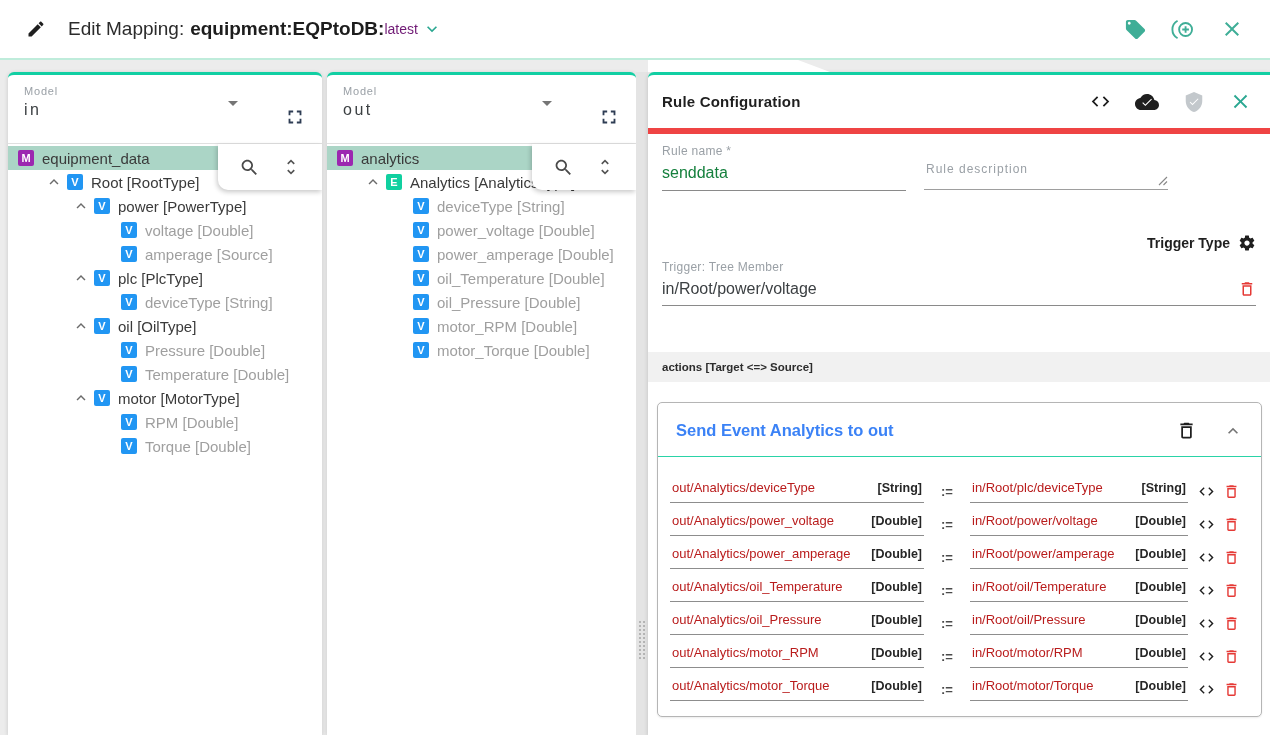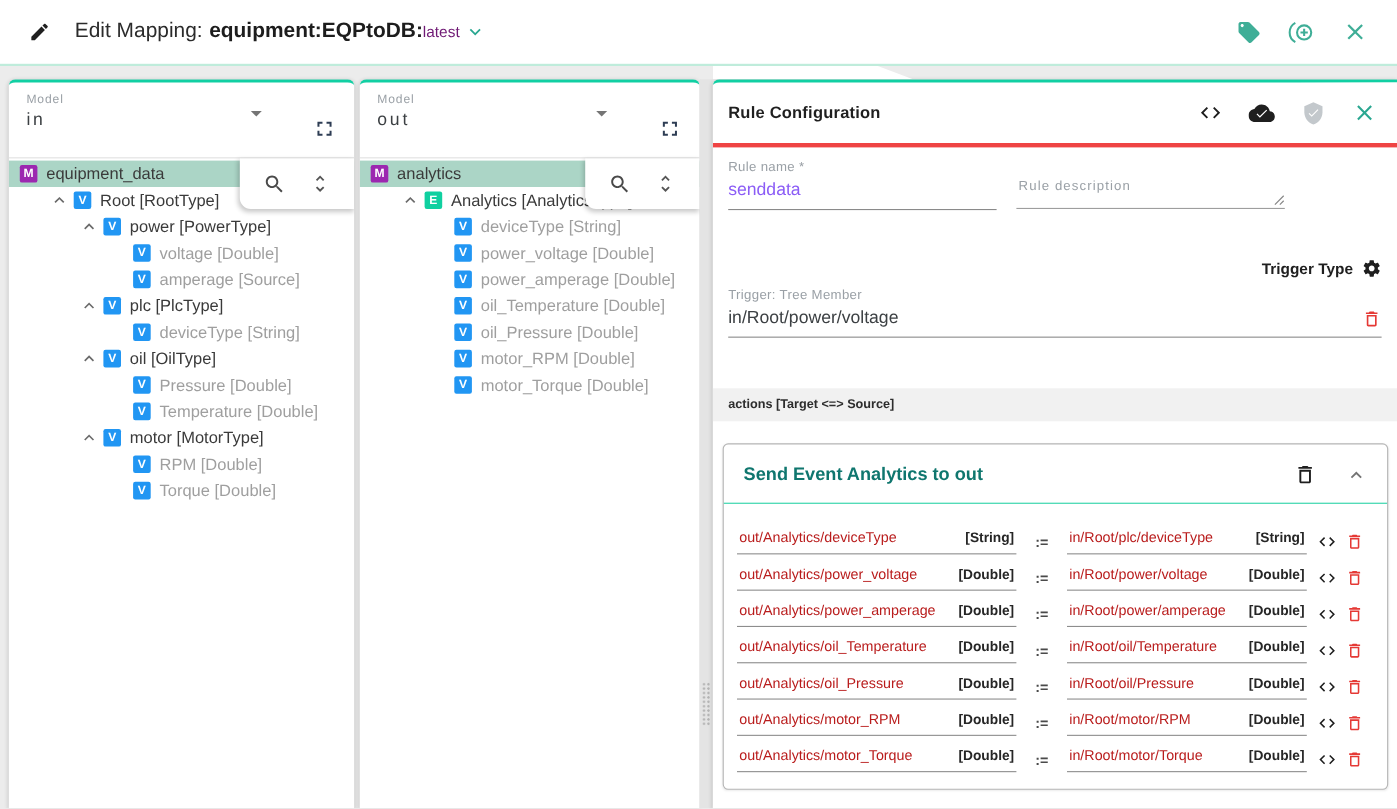--- a/index.html
+++ b/index.html
@@ -47,29 +47,29 @@
   .spacer { display:inline-block; width:22px; flex:none; }
   .chev { margin-right:4px; flex:none; }
 
   
   .splitter { position:absolute; left:636px; top:72px; bottom:0; width:12px; background:#e4e4e4; cursor:col-resize; }
   .splitter .grip { position:absolute; left:2px; top:548px; width:8px; height:40px;
                     background-image:radial-gradient(#b5b5b5 1px, transparent 1.2px);
                     background-size:4px 4px; }
 
   
-  .rp-header { height:59px; display:flex; align-items:center; padding:0 18px 0 14px; border-bottom:4px solid #ef4444; }
+  .rp-header { height:59px; display:flex; align-items:center; padding:0 18px 0 14px; border-bottom:6px solid #ef4444; }
   .rp-title { font-size:15px; font-weight:700; color:#1f1f1f; letter-spacing:.2px; }
   .rp-icons { margin-left:auto; display:flex; align-items:center; gap:24px; }
 
   .rp-form { display:flex; padding:10px 14px 0 14px; }
   .field-col { width:244px; }
   .field-col.desc { margin-left:18px; position:relative; padding-top:12px; }
   .f-label { font-size:12px; color:#9aa0a6; letter-spacing:.3px; }
-  .f-value { font-size:16px; color:#8b5cf6; margin-top:6px; padding-bottom:8px; border-bottom:1px solid #8a8a8a;
+  .f-value { font-size:16px; color:#15803d; margin-top:6px; padding-bottom:8px; border-bottom:1px solid #8a8a8a;
              width:100%; border-top:none; border-left:none; border-right:none; outline:none;
              font-family:"Liberation Sans",sans-serif; background:transparent; }
   textarea.f-desc { width:100%; height:34px; resize:none; border:none; border-bottom:1px solid #9e9e9e;
              outline:none; font-size:12px; font-family:"Liberation Sans",sans-serif; color:#3c4043;
              letter-spacing:1px; padding:6px 14px 2px 2px; background:transparent; }
   textarea.f-desc::placeholder { color:#9aa0a6; }
   .resize-grip { position:absolute; right:0; bottom:8px; pointer-events:none; }
 
   .trigger-type { display:flex; justify-content:flex-end; align-items:center; gap:8px;
                   margin:40px 14px 0 14px; font-size:14px; font-weight:700; color:#1f1f1f; cursor:pointer; }
@@ -78,21 +78,21 @@
   .trig-row { display:flex; align-items:center; margin-top:6px; padding-bottom:7px; border-bottom:1px solid #8a8a8a; }
   .trig-value { font-size:16px; color:#3c4043; }
   .trig-row .ic { margin-left:auto; cursor:pointer; }
 
   .actions-strip { margin-top:46px; background:#f1f1f1; padding:9px 14px; font-size:11.5px;
                    font-weight:700; color:#2d2d2d; }
 
   .action-card { margin:20px 8px 0 9px; border:1px solid #b5b5b5; border-radius:5px; background:#fff;
                  box-shadow:0 1px 2px rgba(0,0,0,.08); }
   .card-head { display:flex; align-items:center; padding:17px 18px 15px 18px; border-bottom:1px solid #2ad3a7; }
-  .card-title { font-size:16.5px; font-weight:700; color:#0f766e; }
+  .card-title { font-size:16.5px; font-weight:700; color:#3b82f6; }
   .card-head .icons { margin-left:auto; display:flex; align-items:center; gap:26px; }
 
   .map-rows { padding:18px 10px 10px 10px; }
   .map-row { display:flex; align-items:center; height:33px; }
   .fld { display:flex; justify-content:space-between; align-items:baseline;
          border-bottom:1px solid #8d8d8d; padding:0 2px 7px 2px; cursor:text; }
   .fld.target { width:254px; margin-left:2px; }
   .fld.source { width:218px; }
   .mpath { font-size:13px; color:#b91c1c; white-space:nowrap; }
   .mtype { font-size:12.5px; font-weight:600; color:#262626; margin-left:8px; white-space:nowrap; }

